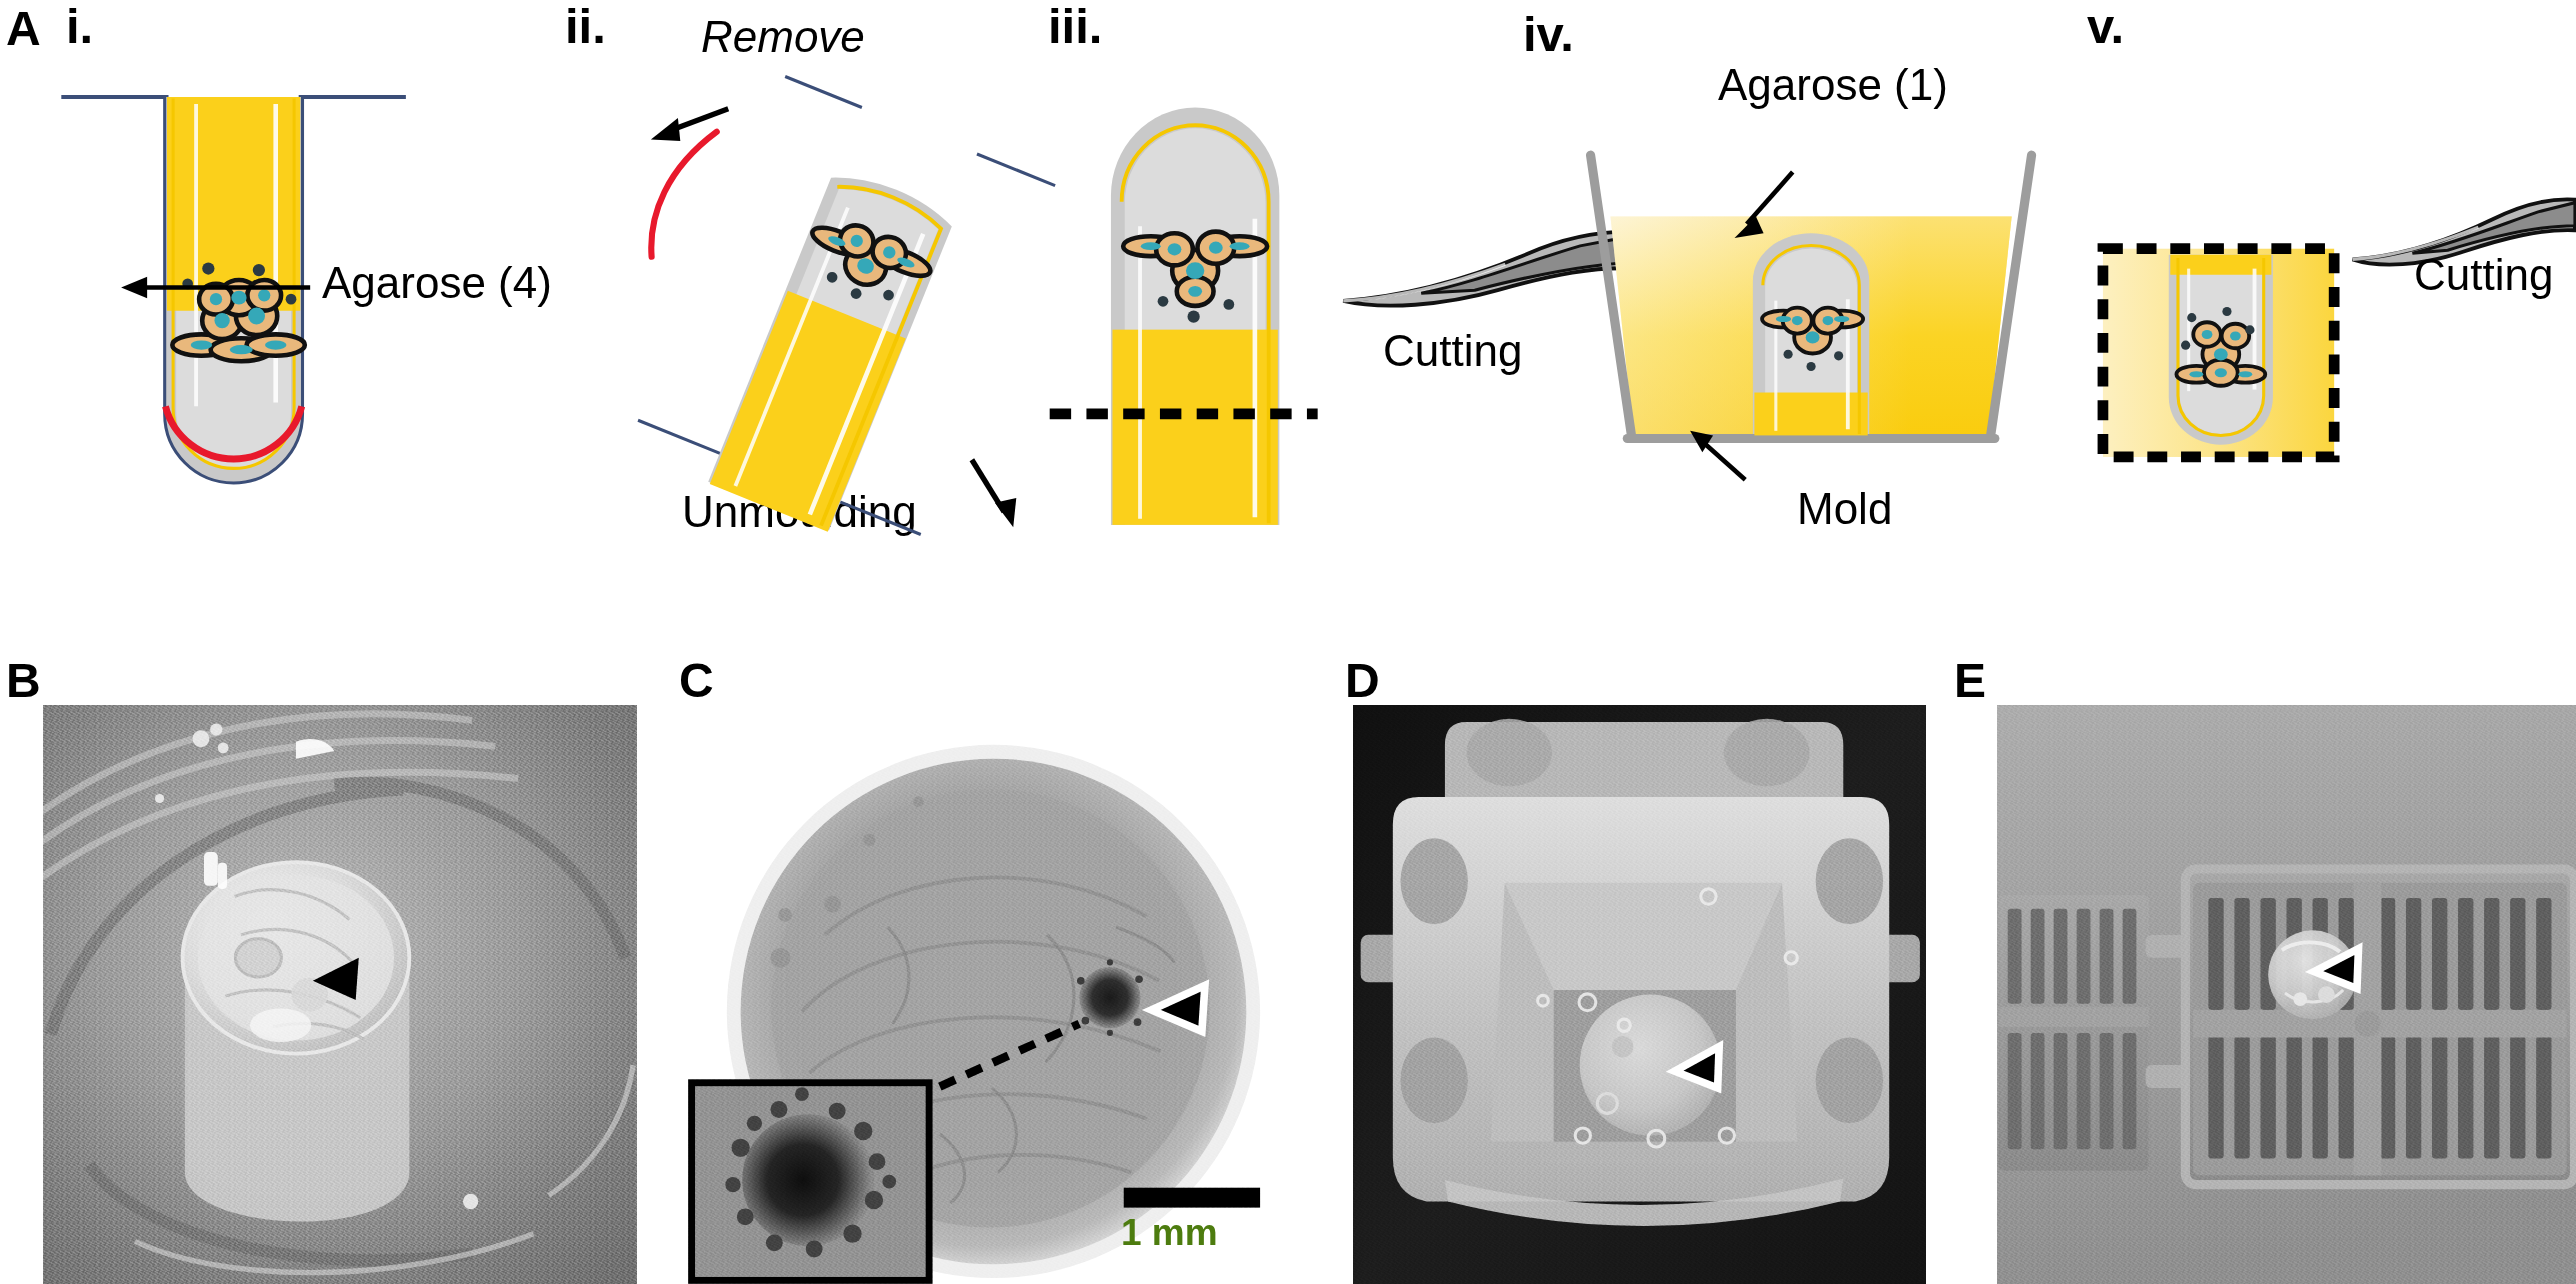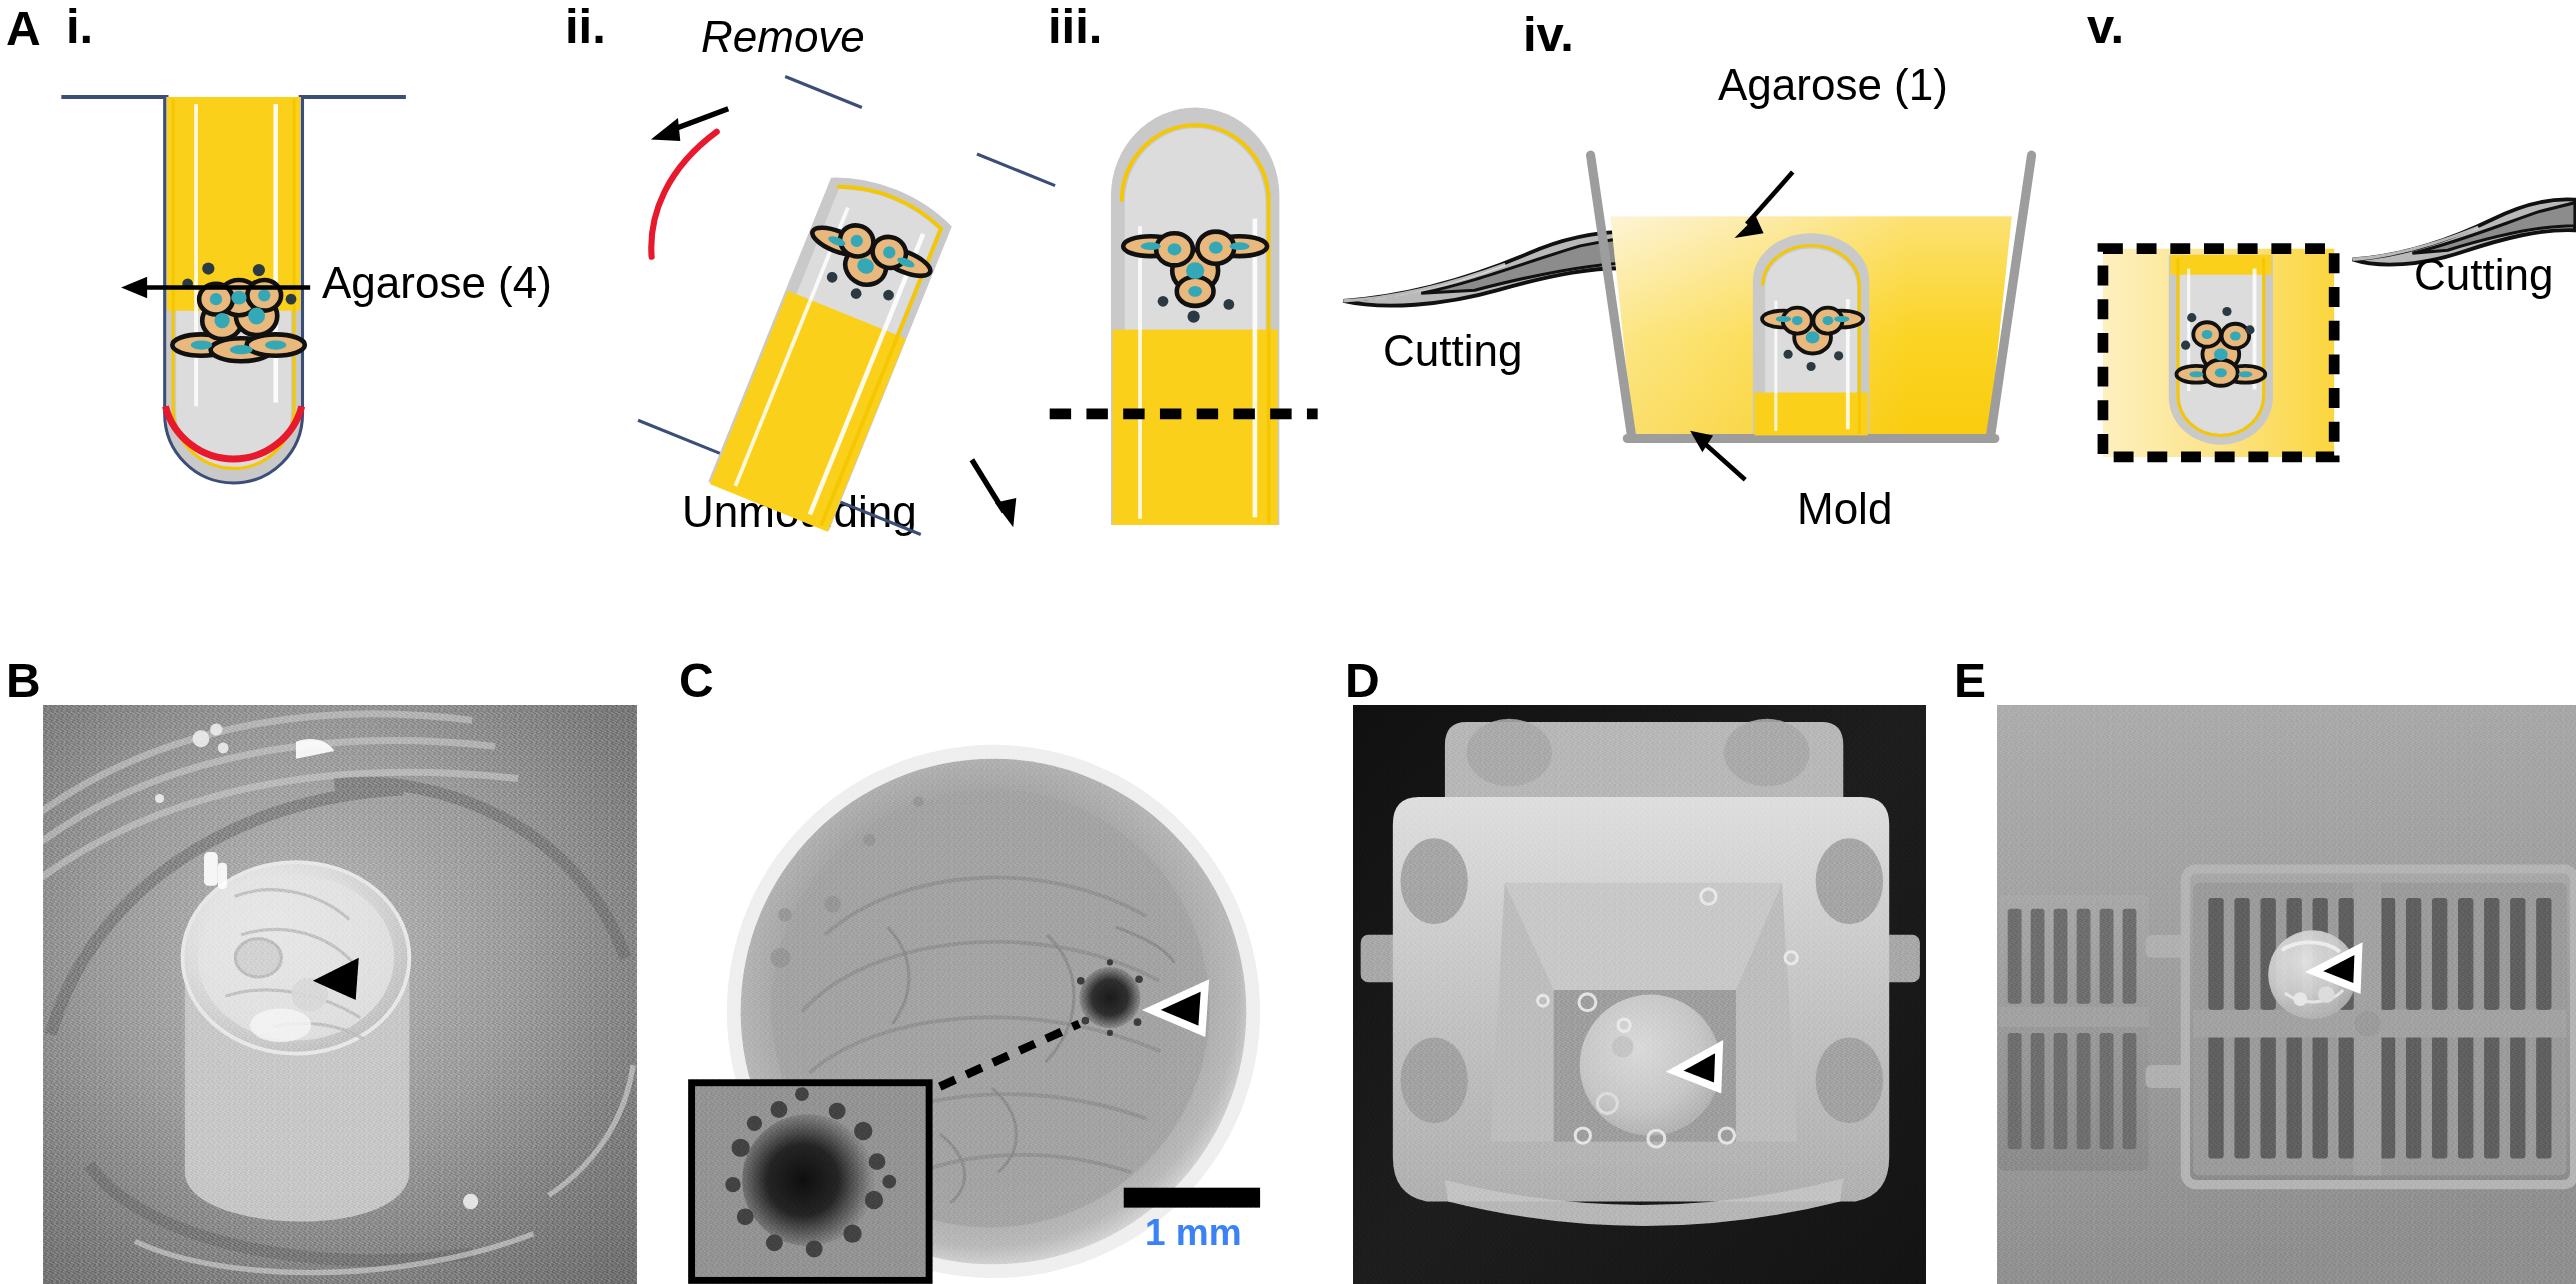--- a/index.html
+++ b/index.html
@@ -449,21 +449,21 @@
         <circle cx="76" cy="668" r="11"></circle>
           <circle cx="60" cy="626" r="10"></circle>
         <circle cx="150" cy="508" r="9"></circle>
           <circle cx="264" cy="622" r="9"></circle>
       </g>
     </g>
 
     <rect x="570" y="630" width="178" height="26" fill="#000"></rect>
   </svg>
   <div class="noise" style="opacity:.16"></div>
-  <div class="abs" style="left:434px;top:507px;font-size:37px;font-weight:bold;color:#3b82f6;margin-left:24px;">1 mm</div>
+  <div class="abs" style="left:434px;top:507px;font-size:37px;font-weight:bold;color:#4d7c0f;">1 mm</div>
 </div>
 
 <div class="abs panel-letter" style="left:1345px;top:657px;">D</div>
 <div class="photo" style="left:1353px;top:705px;width:573px;height:580px;background:#111;">
   <svg width="573" height="580" viewBox="0 0 748 757">
     <defs>
       <linearGradient id="dBg" x1="0" y1="0" x2="1" y2="1">
         <stop offset="0%" stop-color="#101010"></stop>
           <stop offset="50%" stop-color="#1d1d1d"></stop>
         <stop offset="100%" stop-color="#131313"></stop>

